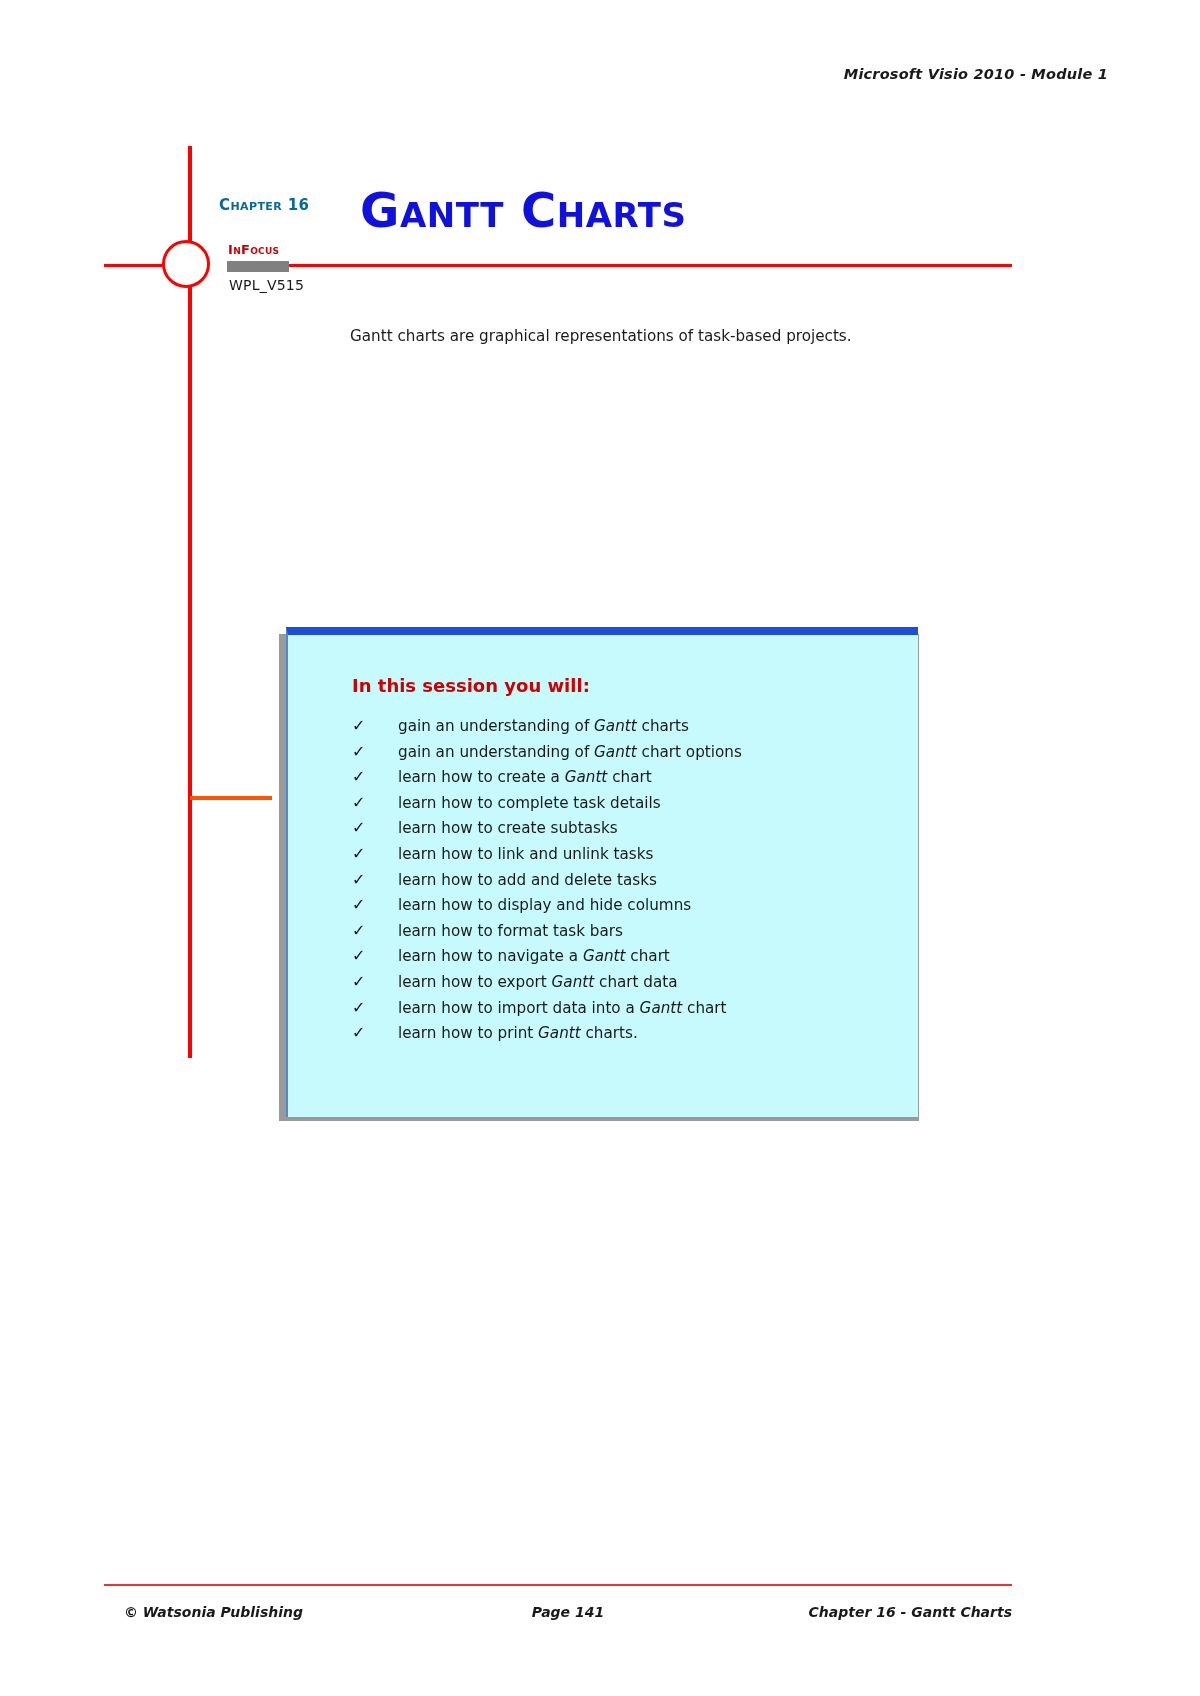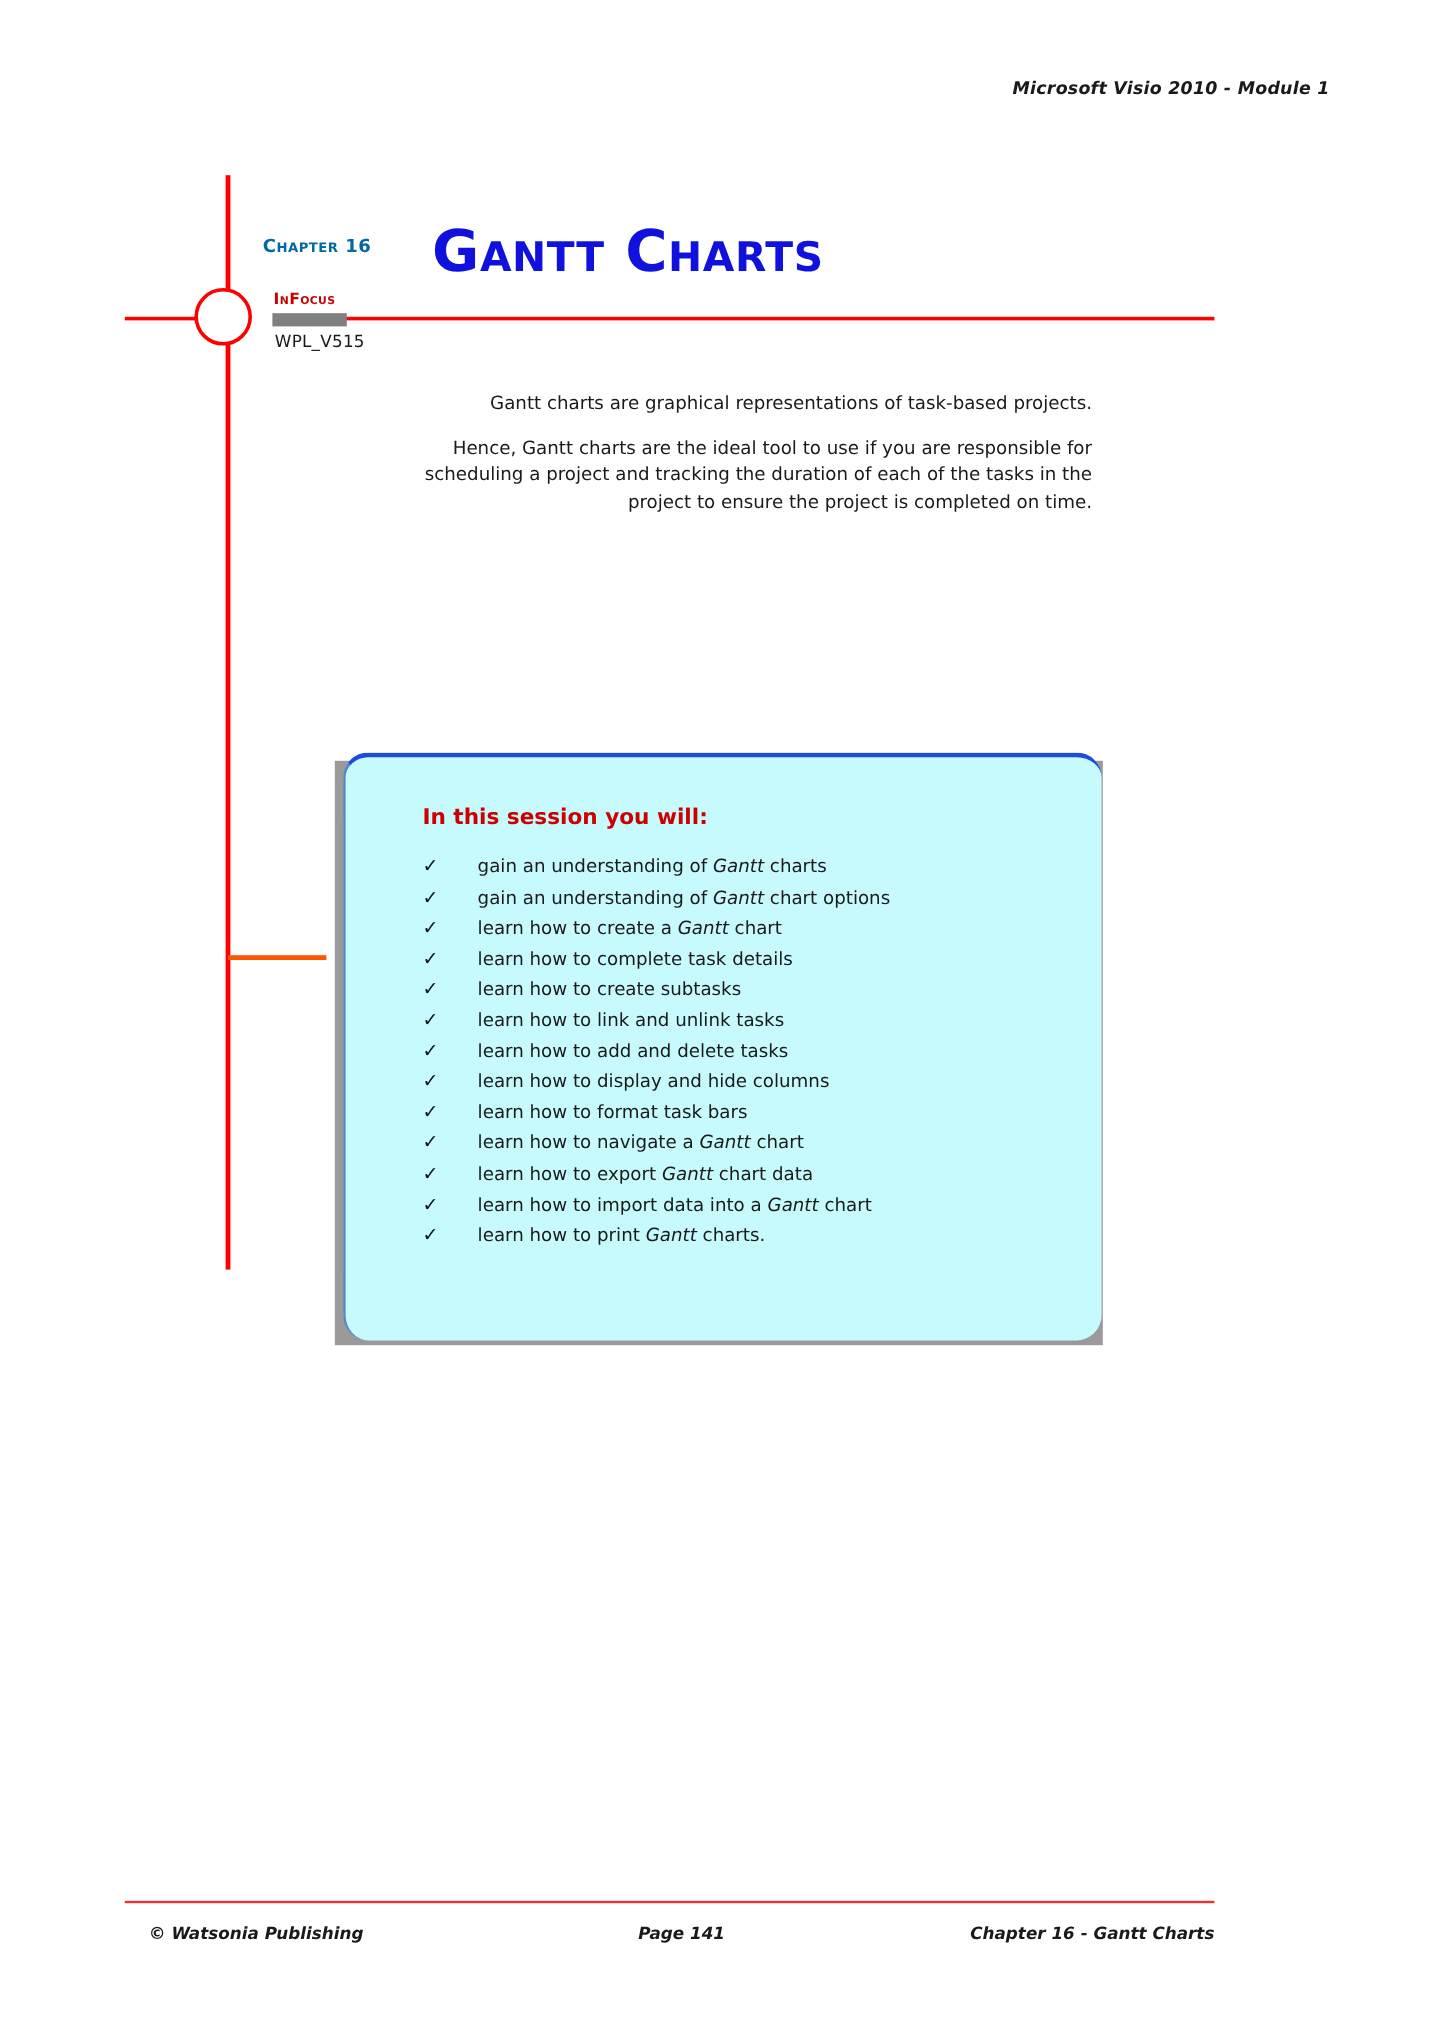--- a/index.html
+++ b/index.html
@@ -142,44 +142,42 @@
     left: 350px;
     top: 325px;
     width: 560px;
   }
   .intro p {
     margin: 0 0 14px 0;
     font-family: "DejaVu Sans", sans-serif;
     font-size: 15.2px;
     line-height: 1.48;
     color: #1a1a1a;
-    text-align: right;
   }
   .intro p:last-child { margin-bottom: 0; }
 
   
   .session-shadow {
     position: absolute;
     left: 279px;
     top: 634px;
     width: 640px;
     height: 487px;
     background: #9a9a9a;
   }
   .session-box {
     position: absolute;
     left: 286px;
     top: 627px;
     width: 632px;
     height: 490px;
     background: #c6fafd;
-    border-top: 4px solid #1d4ed8;
+    border-top: 8px solid #1d4ed8;
     border-left: 2px solid #5588cc;
     box-sizing: border-box;
-    border-radius: 21px;
   }
   .session-title {
     position: absolute;
     left: 64px;
     top: 40px;
     font-family: "DejaVu Sans", sans-serif;
     font-weight: bold;
     font-size: 18px;
     color: #cc0000;
     white-space: nowrap;
@@ -255,21 +253,20 @@
 
   <div class="chapter-label">Chapter 16</div>
   <div class="chapter-title">Gantt Charts</div>
 
   <div class="infocus-label">InFocus</div>
   <div class="infocus-bar"></div>
   <div class="infocus-code">WPL_V515</div>
 
   <div class="intro">
     <p>Gantt charts are graphical representations of task-based projects.</p>
-    <p>Hence, Gantt charts are the ideal tool to use if you are responsible for scheduling a project and tracking the duration of each of the tasks in the project to ensure the project is completed on time.</p>
   </div>
 
   <div class="session-shadow"></div>
   <div class="session-box">
     <div class="session-title">In this session you will:</div>
     <div class="session-list" id="session-list">
         <div class="session-item">
           <span class="check">✓</span>
           <span class="txt">gain an understanding of <em>Gantt</em> charts</span>
         </div>

